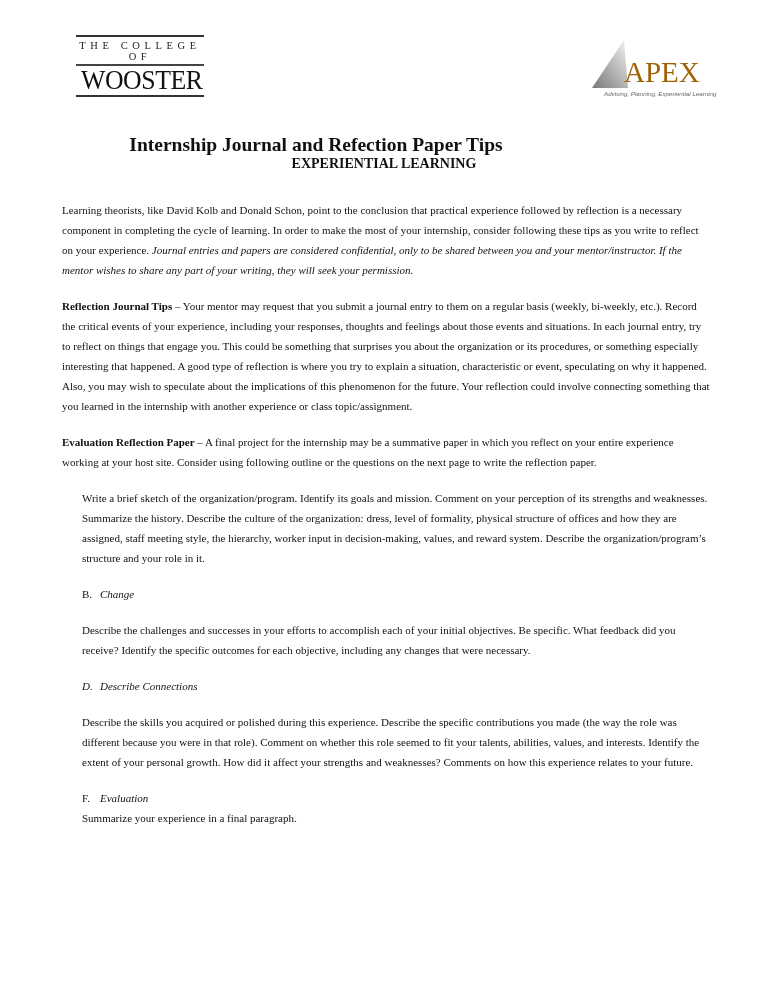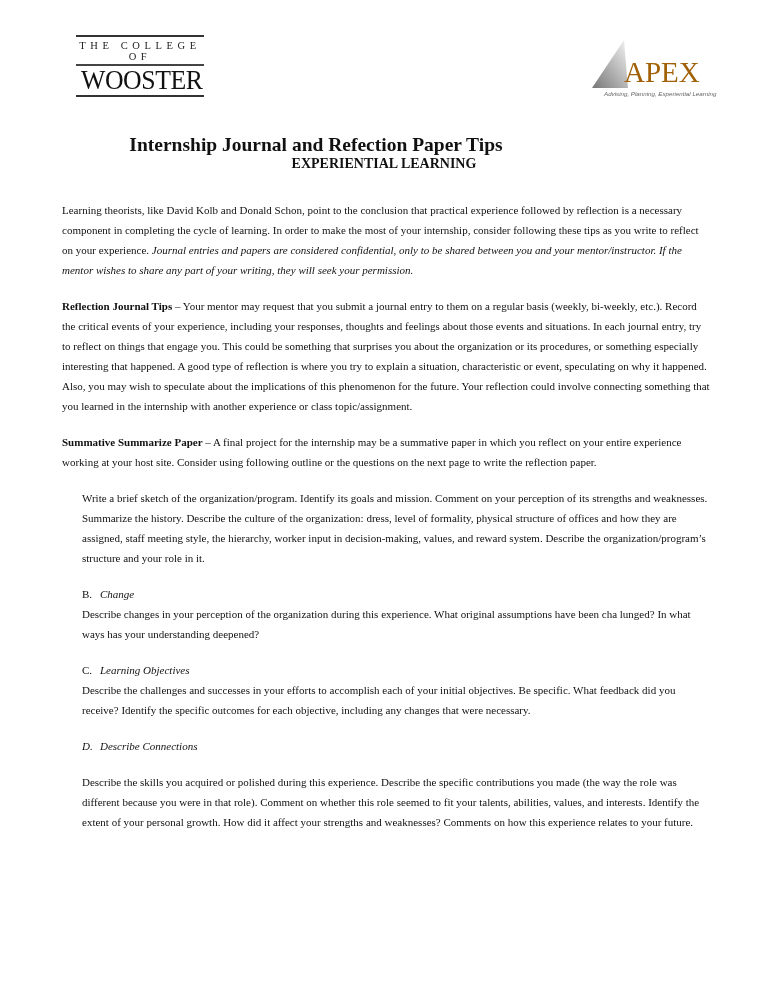--- a/index.html
+++ b/index.html
@@ -80,38 +80,40 @@
 <div class="body">
   <p>
     <span>Learning theorists, like David Kolb and Donald Schon, point to the conclusion that practical experience followed by reflection is a necessary component in completing the cycle of learning.  In order to make the most of your internship, consider following these tips as you write to reflect on your experience.  </span><span class="it">Journal entries and papers are considered confidential, only to be shared between you and your mentor/instructor.  If the mentor wishes to share any part of your writing, they will seek your permission.</span>
   </p>
 
   <p>
     <span class="b">Reflection Journal Tips</span><span> – Your mentor may request that you submit a journal entry to them on a regular basis (weekly, bi-weekly, etc.).  Record the critical events of your experience, including your responses, thoughts and feelings about those events and situations.  In each journal entry, try to reflect on things that engage you.  This could be something that surprises you about the organization or its procedures, or something especially interesting that happened.  A good type of reflection is where you try to explain a situation, characteristic or event, speculating on why it happened.  Also, you may wish to speculate about the implications of this phenomenon for the future.  Your reflection could involve connecting something that you learned in the internship with another experience or class topic/assignment.</span>
   </p>
 
   <p>
-    <span class="b">Summative Summarize Paper</span><span> – A final project for the internship may be a summative paper in which you reflect on your entire experience working at your host site.  Consider using following outline or the questions on the next page to write the reflection paper.</span>
+    <span class="b">Evaluation Reflection Paper</span><span> – A final project for the internship may be a summative paper in which you reflect on your entire experience working at your host site.  Consider using following outline or the questions on the next page to write the reflection paper.</span>
   </p>
 
   <div class="sec">
     <span>Write a brief sketch of the organization/program.  Identify its goals and mission.  Comment on your perception of its strengths and weaknesses.  Summarize the history.  Describe the culture of the organization:  dress, level of formality, physical structure of offices and how they are assigned, staff meeting style, the hierarchy, worker input in decision-making, values, and reward system. Describe the organization/program’s structure and your role in it.</span>
   </div>
 
   <div class="sec">
     <span class="head"><span class="letter">B.</span><span class="it">Change</span></span>
-    <span>Describe changes in your perception of the organization during this experience. What original assumptions have been cha   lunged?  In what ways has your understanding deepened?</span>
   </div>
 
   <div class="sec">
-    <span class="head"><span class="letter">C.</span><span class="it">Learning Objectives</span></span>
     <span>Describe the challenges and successes in your efforts to accomplish each of your initial objectives.  Be specific.  What feedback did you receive?  Identify the specific outcomes for each objective, including any changes that were necessary.</span>
   </div>
 
   <div class="sec">
     <span class="head it"><span class="letter">D.</span><span>Describe Connections</span></span>
   </div>
 
   <div class="sec">
     <span>Describe the skills you acquired or polished during this experience.  Describe the specific contributions you made (the way the role was different because you were in that role).  Comment on whether this role seemed to fit your talents, abilities, values, and interests.  Identify the extent of your personal growth.  How did it affect your strengths and weaknesses?  Comments on how this experience relates to your future.</span>
   </div>
 
+  <div class="sec">
+    <span class="head"><span class="letter">F.</span><span class="it">Evaluation</span></span>
+    <span>Summarize your experience in a final paragraph.</span>
+  </div>
 </div>
 
 </body></html>

